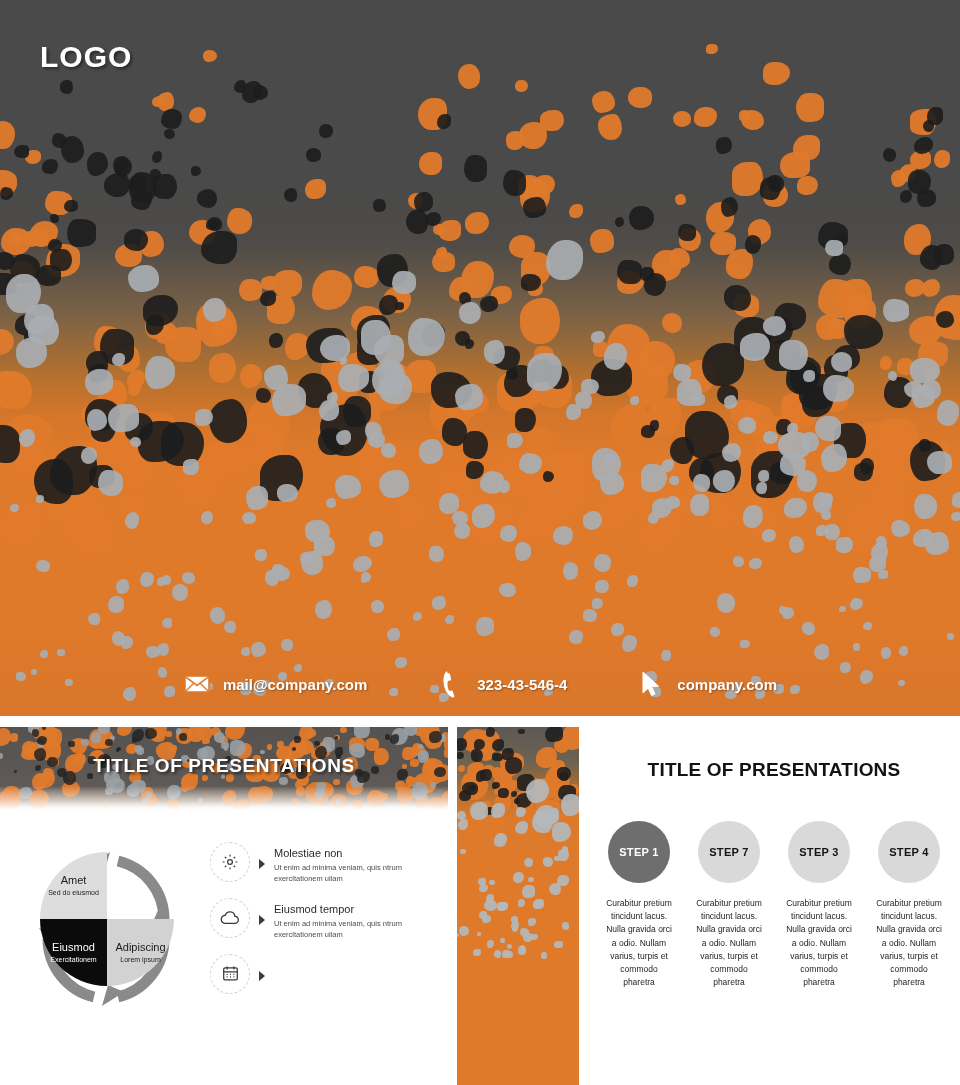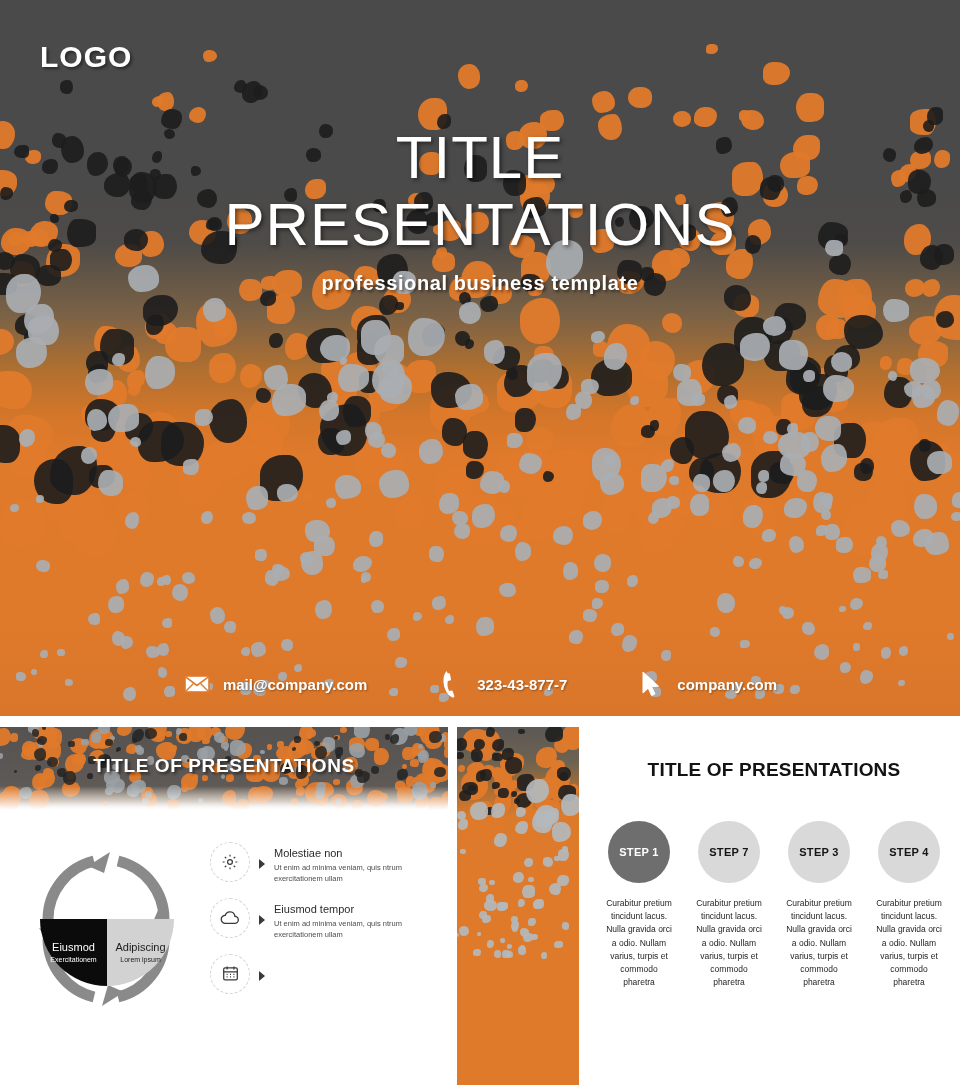--- a/index.html
+++ b/index.html
@@ -734,27 +734,20 @@
         <span style="width: 22.2585px; height: 24.1195px; background: rgb(169, 174, 178); opacity: 0.92; border-radius: 59.6482% 40.3518% 59.9772% 40.0228% / 55.4449% 44.5551% 42.2843% 57.7157%; left: 245.532px; top: 486.15px; z-index: 4;"></span>
         <span style="width: 13.2289px; height: 13.7767px; background: rgb(169, 174, 178); opacity: 0.92; border-radius: 63.6882% 36.3118% 64.4981% 35.5019% / 44.1351% 55.8649% 41.3347% 58.6653%; left: 723.654px; top: 394.78px; z-index: 4;"></span>
         <span style="width: 17.5551px; height: 16.7625px; background: rgb(169, 174, 178); opacity: 0.92; border-radius: 55.5501% 44.4499% 45.2017% 54.7983% / 52.4199% 47.5801% 53.6589% 46.3411%; left: 367.723px; top: 431.588px; z-index: 4;"></span>
         <span style="width: 10.6961px; height: 12.1766px; background: rgb(169, 174, 178); opacity: 0.92; border-radius: 57.6594% 42.3406% 42.2601% 57.7399% / 58.7109% 41.2891% 50.8362% 49.1638%; left: 756.457px; top: 481.762px; z-index: 4;"></span>
         <span style="width: 7.26054px; height: 8.21265px; background: rgb(169, 174, 178); opacity: 0.92; border-radius: 46.8892% 53.1108% 55.9788% 44.0212% / 58.9493% 41.0507% 43.2123% 56.7877%; left: 852.526px; top: 642.693px; z-index: 4;"></span>
         <span style="width: 16.7892px; height: 16.185px; background: rgb(169, 174, 178); opacity: 0.92; border-radius: 57.5612% 42.4388% 53.5665% 46.4335% / 40.7316% 59.2684% 63.3215% 36.6785%; left: 836.301px; top: 536.829px; z-index: 4;"></span>
       </div>
 
     <div class="logo">LOGO</div>
 
-    <div class="hero-text">
-      <div class="hero-title">
-        <div>TITLE</div>
-        <div>PRESENTATIONS</div>
-      </div>
-      <div class="hero-sub">professional business template</div>
-    </div>
 
     <div class="contact-bar">
       <div class="contact-item">
         <span class="cicon">
           <svg width="26" height="18" viewBox="0 0 26 18">
             <rect x="1" y="1" width="24" height="16" fill="#fff" stroke="#e07a2b" stroke-width="1.6"></rect>
             <path d="M1.5 1.8 L13 10.5 L24.5 1.8" fill="none" stroke="#e07a2b" stroke-width="1.6"></path>
             <path d="M1.5 16.4 L9.5 8.6 M24.5 16.4 L16.5 8.6" fill="none" stroke="#e07a2b" stroke-width="1.4"></path>
           </svg>
         </span>
@@ -763,21 +756,21 @@
 
       <div class="contact-item">
         <span class="cicon">
           <svg width="20" height="28" viewBox="0 0 20 28">
             <path d="M5.5 1 C2 5 1.5 12 4 19 C5.6 23.4 8.5 26.4 11.5 27.4
                      C12.6 27.8 13.6 27 13.3 26 L11.8 21.4 C11.6 20.7 10.9 20.3 10.2 20.5
                      L8.2 21.1 C6.6 18 6.1 14.3 6.8 10.9 L8.9 10.6 C9.6 10.5 10.1 9.9 10 9.2
                      L9.1 4.4 C8.9 3.4 7.7 2.9 6.9 3.5 Z" fill="#ffffff"></path>
           </svg>
         </span>
-        <span class="ctext">323-43-877-7</span>
+        <span class="ctext">323-43-546-4</span>
       </div>
 
       <div class="contact-item">
         <span class="cicon">
           <svg width="20" height="26" viewBox="0 0 20 26">
             <path d="M2 1 L2 22 L7.2 17.2 L10.6 24.6 L14 23 L10.6 15.7 L17.6 15.2 Z" fill="#ffffff" stroke="#ffffff" stroke-width="1"></path>
           </svg>
         </span>
         <span class="ctext">company.com</span>
       </div>
@@ -1020,20 +1013,24 @@
             <path d="M70 26 L92 12 L86 33 Z" fill="#8a8a8a"></path>
             <path d="M100 21 A60 60 0 0 1 146 79" fill="none" stroke="#8a8a8a" stroke-width="11" stroke-linecap="butt"></path>
             <path d="M141 68 L155 90 L134 84 Z" fill="#8a8a8a"></path>
             <path d="M146 99 A60 60 0 0 1 100 157" fill="none" stroke="#8a8a8a" stroke-width="11" stroke-linecap="butt"></path>
             <path d="M106 152 L84 166 L90 145 Z" fill="#8a8a8a"></path>
             <path d="M76 157 A60 60 0 0 1 30 99" fill="none" stroke="#8a8a8a" stroke-width="11" stroke-linecap="butt"></path>
             <path d="M35 110 L21 88 L42 94 Z" fill="#8a8a8a"></path>
           </svg>
 
           <div class="cycle-inner">
+            <div class="quad q-tl">
+              <div class="q-title">Amet</div>
+              <div class="q-sub">Sed do eiusmod</div>
+            </div>
             <div class="quad q-br">
               <div class="q-title">Adipiscing</div>
               <div class="q-sub">Lorem ipsum</div>
             </div>
             <div class="quad q-bl">
               <div class="q-title">Eiusmod</div>
               <div class="q-sub">Exercitationem</div>
             </div>
           </div>
         </div>

